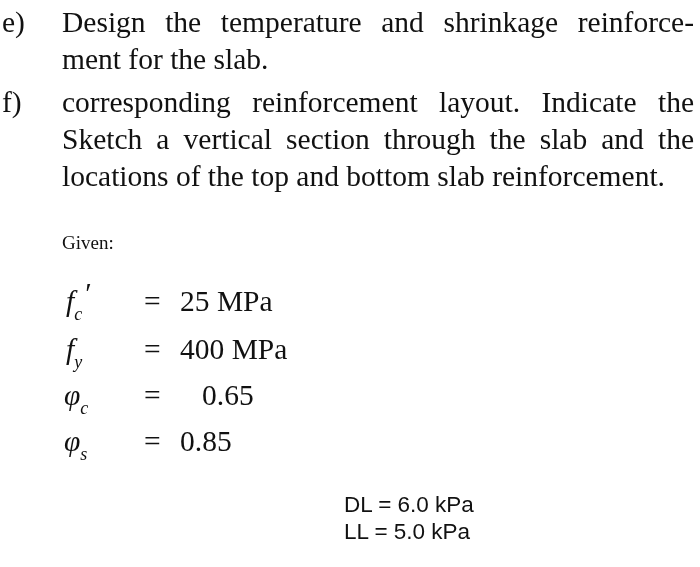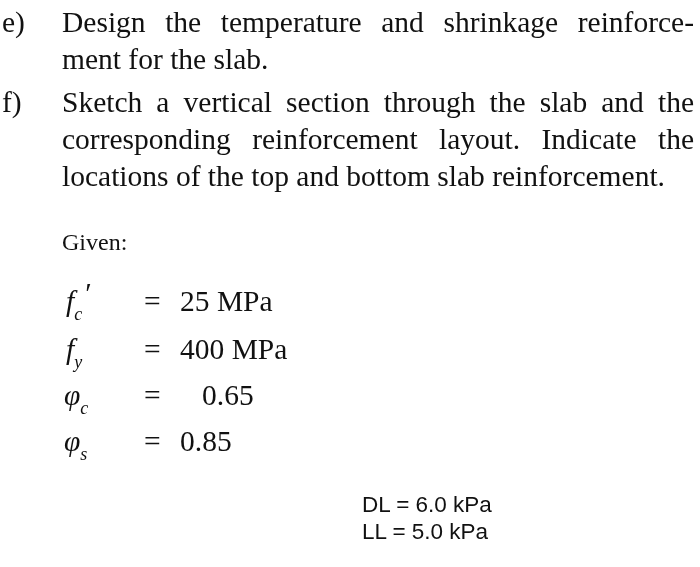--- a/index.html
+++ b/index.html
@@ -10,52 +10,52 @@
   }
   .item {
     position: absolute; left: 0; width: 700px;
     font-size: 29.5px; line-height: 37px;
   }
   .item .label { position: absolute; left: 2px; top: 0; }
   .item .body { margin-left: 62px; width: 632px; text-align: justify; }
   .item .body span.line { display: block; text-align-last: justify; white-space: nowrap; }
   .item .body span.line.last { text-align-last: left; }
   .given-label {
-    position: absolute; left: 62px; top: 224px; font-size: 24px; line-height: 37px;
+    position: absolute; left: 62px; top: 224px; font-size: 19px; line-height: 37px;
   }
   .eq {
     position: absolute; font-size: 29.5px; line-height: 37px; white-space: nowrap;
   }
   .sym { position: absolute; font-style: italic; }
   .sub { font-size: 18px; position: relative; top: 9px; font-style: italic; }
   .prime { position: relative; top: -8px; font-style: normal; margin-left: 3px; }
   .eqsign { position: absolute; left: 144px; }
   .val { position: absolute; left: 178px; }
   .loads {
-    position: absolute; left: 362px; top: 491px;
+    position: absolute; left: 344px; top: 491px;
     font-family: "Liberation Sans", "DejaVu Sans", sans-serif;
     font-size: 22.5px; line-height: 27px; color: #111111;
   }
 </style>
 </head>
 <body>
 
 <div class="item" style="top:4px;">
   <span class="label">e)</span>
   <div class="body">
     <span class="line">Design the temperature and shrinkage reinforce-</span>
     <span class="line last">ment for the slab.</span>
   </div>
 </div>
 
 <div class="item" style="top:84px;">
   <span class="label">f)</span>
   <div class="body">
+    <span class="line">corresponding reinforcement layout. Indicate the</span>
     <span class="line">Sketch a vertical section through the slab and the</span>
-    <span class="line">corresponding reinforcement layout. Indicate the</span>
     <span class="line last">locations of the top and bottom slab reinforcement.</span>
   </div>
 </div>
 
 <div class="given-label">Given:</div>
 
 <div class="eq" style="left:62px; top:283px; width:300px;">
   <span class="sym" style="left:4px;">
     <span>f</span><span class="sub">c</span><span class="prime">′</span>
   </span>

